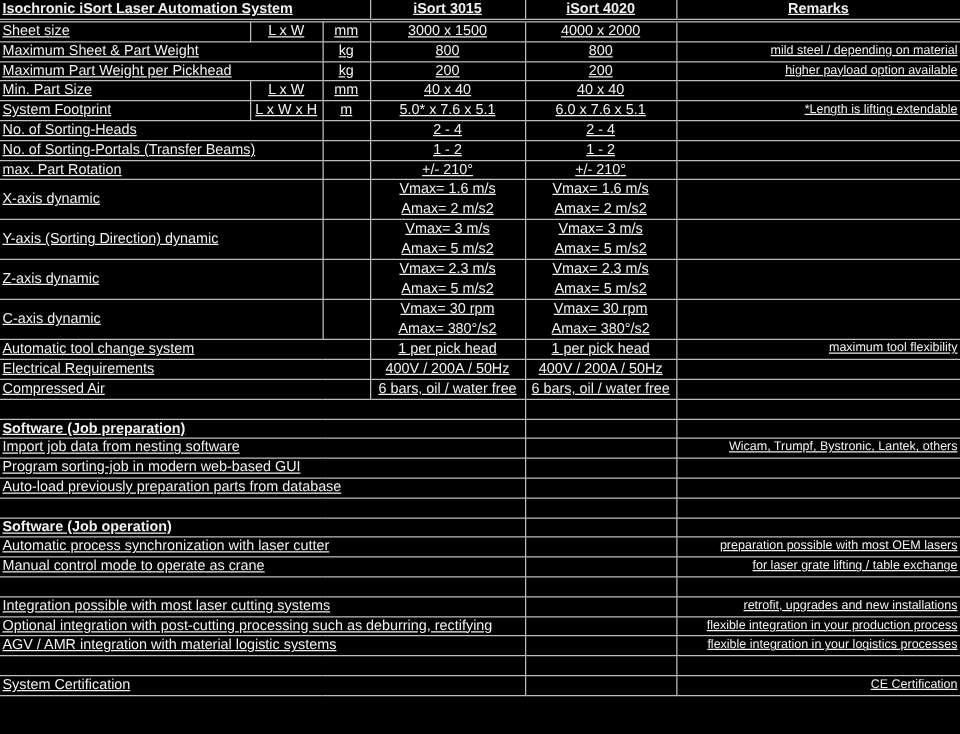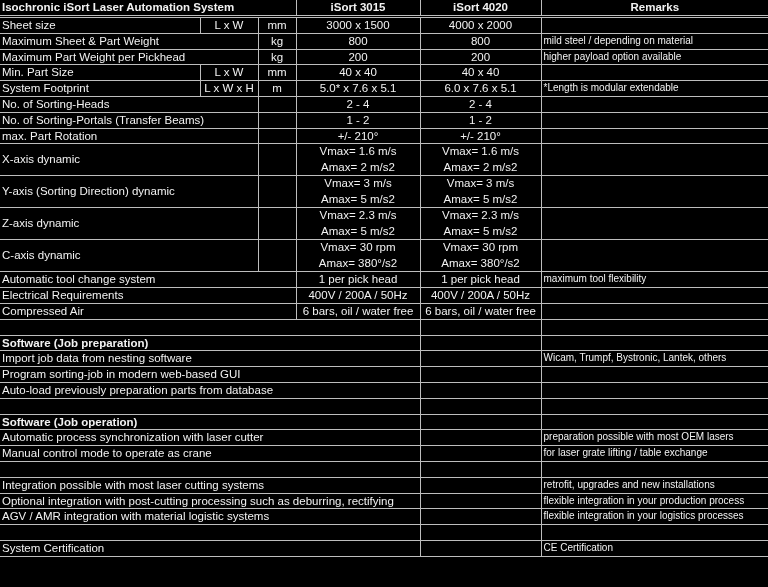--- a/index.html
+++ b/index.html
@@ -16,25 +16,25 @@
   td {
     border: 1px solid #bdbdbd;
     padding: 0 2px;
     height: 14.8px;
     line-height: 14.8px;
     white-space: nowrap;
     overflow: hidden;
   }
   tr.header td { font-weight: bold; height: 15px; border-bottom: 3px double #bdbdbd; }
   td.c { text-align: center; }
-  td.remark { text-align: left; font-size: 10px; }
+  td.remark { text-align: right; font-size: 10px; }
   td.section { font-weight: bold; margin-top: 44px; }
   tr.dbl td { height: 30px; line-height: 15.5px; padding: 0 2px; }
   tr.empty td { height: 14.8px; }
-  table { border-left: none; }
+  table { border-left: none; text-decoration: underline; }
   tr td:first-child { border-left: none; }
   tr td:last-child { border-right: none; }
   tr:first-child td { border-top: none; }
 </style>
 </head>
 <body>
 
 <table>
   <colgroup>
     <col style="width:200px">
@@ -81,21 +81,21 @@
       <td class="c">40 x 40</td>
       <td class="c">40 x 40</td>
       <td class="remark"></td>
     </tr>
     <tr>
       <td>System Footprint</td>
       <td class="c">L x W x H</td>
       <td class="c">m</td>
       <td class="c">5.0* x 7.6 x 5.1</td>
       <td class="c">6.0 x 7.6 x 5.1</td>
-      <td class="remark">*Length is modular extendable</td>
+      <td class="remark">*Length is lifting extendable</td>
     </tr>
     <tr>
       <td colspan="2">No. of Sorting-Heads</td>
       <td class="c"></td>
       <td class="c">2 - 4</td>
       <td class="c">2 - 4</td>
       <td class="remark"></td>
     </tr>
     <tr>
       <td colspan="2">No. of Sorting-Portals (Transfer Beams)</td>

